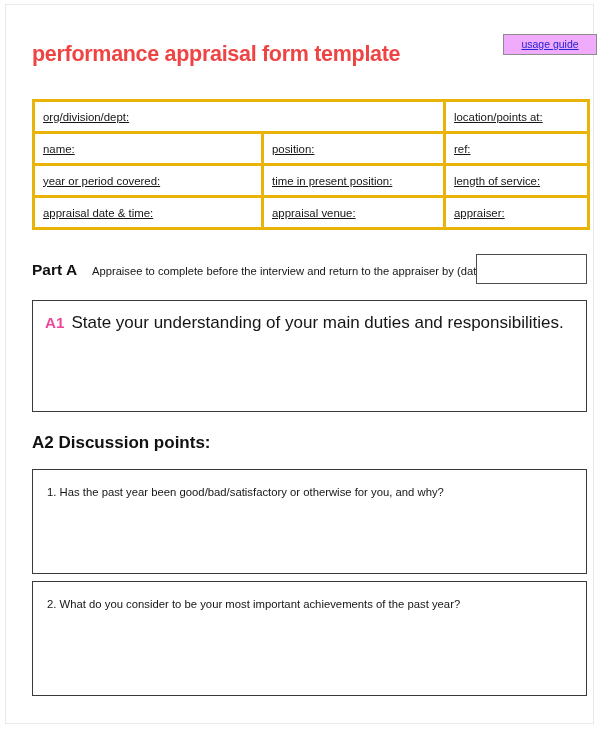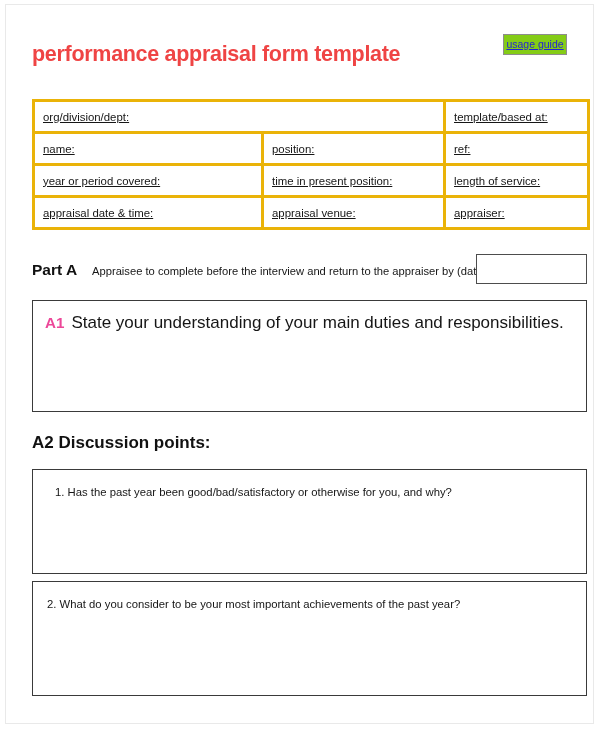--- a/index.html
+++ b/index.html
@@ -45,24 +45,24 @@
     letter-spacing: -0.3px;
     line-height: 26px;
     color: #ef4444;
     white-space: nowrap;
     font-stretch: condensed;
   }
   #usage-guide-box {
     position: absolute;
     left: 497px;
     top: 29px;
-    width: 64px;
+    width: 94px;
     height: 21px;
     border: 1px solid #8d8d8d;
-    background: #84cc16;
+    background: #f0abfc;
     box-sizing: border-box;
   }
   #usage-guide-link {
     display: block;
     text-align: center;
     line-height: 19px;
     font-size: 10.5px;
     color: #2323d6;
     text-decoration: underline;
     cursor: pointer;
@@ -161,21 +161,21 @@
     white-space: nowrap;
   }
   .qtext-num {
     font-size: 11.3px;
     color: #161616;
     line-height: 15px;
     white-space: nowrap;
   }
 
   #a1-box { top: 295px; height: 112px; }
-  #q1-box { top: 464px; height: 105px; padding-left: 8px; }
+  #q1-box { top: 464px; height: 105px; }
   #q2-box { top: 576px; height: 115px; }
 
   #q1-box .box-inner,
   #q2-box .box-inner { padding: 12px 0 0 14px; }
 
   
   #a2-heading {
     position: absolute;
     left: 26px;
     top: 428px;
@@ -201,21 +201,21 @@
 
   <table id="details-table">
     <colgroup>
       <col style="width:229px">
       <col style="width:182px">
       <col style="width:144px">
     </colgroup>
     <tbody>
       <tr>
         <td colspan="2">org/division/dept:</td>
-        <td colspan="1">template/based at:</td>
+        <td colspan="1">location/points at:</td>
       </tr>
       <tr>
         <td>name:</td>
         <td>position:</td>
         <td>ref:</td>
       </tr>
       <tr>
         <td>year or period covered:</td>
         <td>time in present position:</td>
         <td>length of service:</td>

